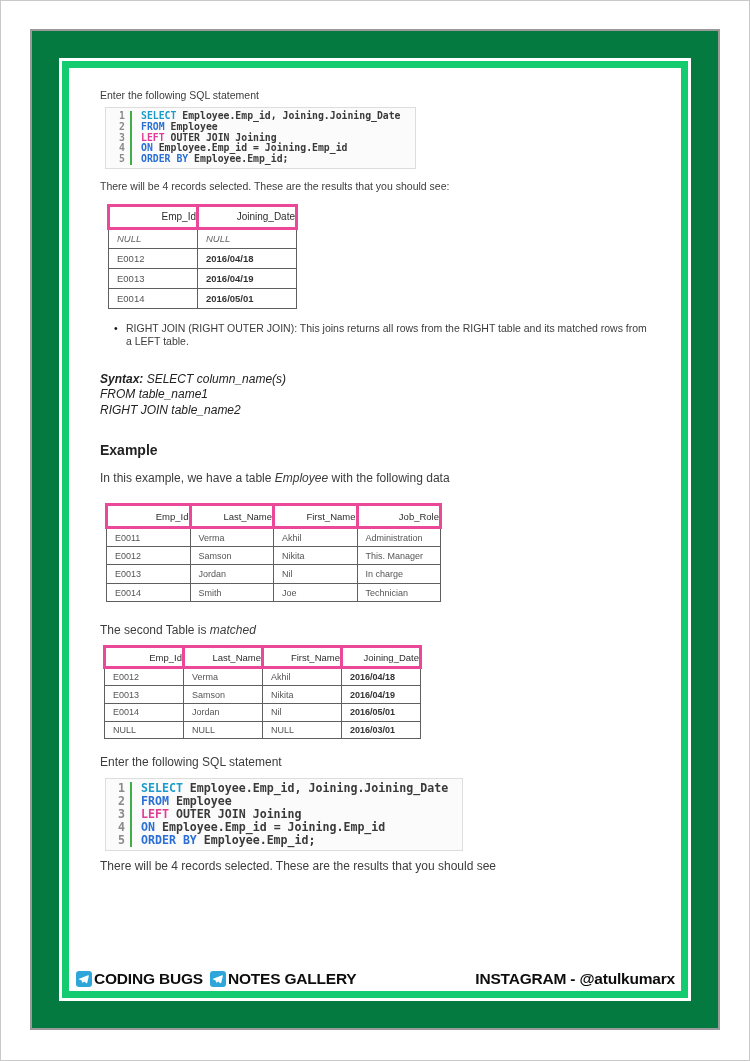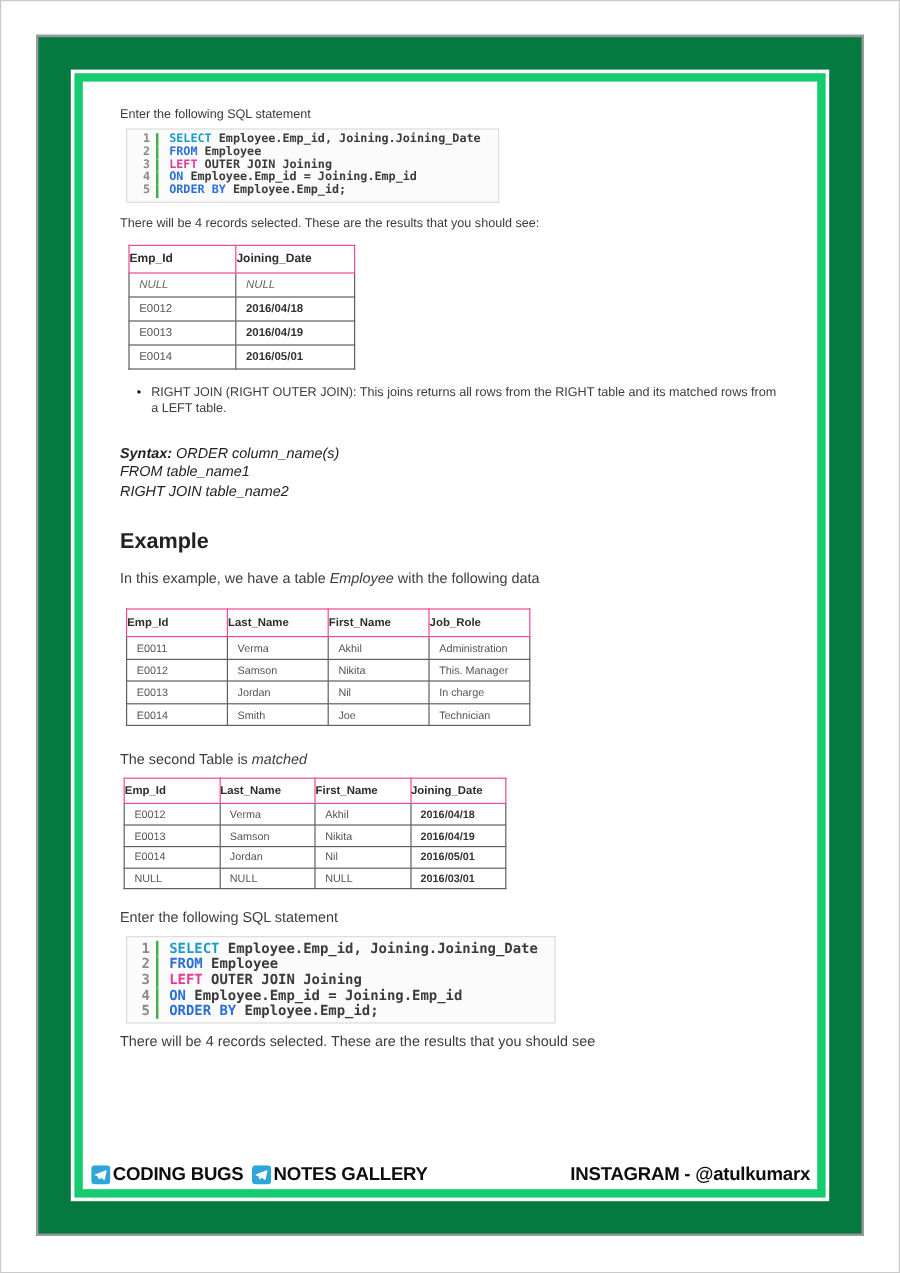--- a/index.html
+++ b/index.html
@@ -17,21 +17,21 @@
   .frame-band { background:#15cb6f; width:100%; height:100%; padding:7px; }
   .page {
     background:#ffffff; width:100%; height:100%;
     display:flex; flex-direction:column; overflow:hidden;
   }
   .content { padding:21px 28px 0 31px; }
 
   
   .p-small { font-size:10.5px; color:#3c3c3c; line-height:12px; }
   .p-large { font-size:12px;  color:#3c3c3c; line-height:14px; }
-  .heading-bold { font-size:18px; font-weight:bold; color:#222; }
+  .heading-bold { font-size:14px; font-weight:bold; color:#222; }
   .rt-b { font-weight:normal;margin-top:32px; }
   .rt-i { font-style:italic; }
   .rt-bi { font-weight:bold; font-style:italic; }
 
   .bullet-list { list-style:none; margin:13px 0 0 14px; }
   .bullet-list li { font-size:10.5px; color:#3c3c3c; line-height:13px; padding-left:12px; position:relative; }
   .bullet-list li::before { content:"•"; position:absolute; left:0; top:0; color:#111; }
 
   .syntax-block { margin-top:24px; font-size:12px; color:#222; line-height:15.5px; font-style:italic; }
 
@@ -49,21 +49,21 @@
     border-right:2px solid #3fae49; padding-right:5px; margin-right:9px; flex:none;
   }
   .tok { color:#3a3a3a; }
   .kw-teal { color:#199ccb; }
   .kw-blue { color:#2a6fd6;text-align:right; }
   .kw-pink { color:#e23a97; }
   .plain   { color:#3a3a3a; }
 
   
   table.tbl { border-collapse:collapse; table-layout:fixed; color:#555; }
-  table.tbl th { border:1px solid #ec4899; font-weight:bold; color:#2d2d2d; text-align:left; }
+  table.tbl th { border:3px solid #ec4899; font-weight:normal; color:#2d2d2d; text-align:right; }
   table.tbl td { border:1px solid #5f5f5f; text-align:left; padding-left:8px;margin-left:39px; }
   td.null-cell { font-style:italic; color:#666; }
   td.date-cell { font-weight:700; color:#333; }
 
   .tbl-results { width:188px; margin:12px 0 0 7px; font-size:9.5px; }
   .tbl-results th { height:23px; font-size:10px; }
   .tbl-results td { height:20px; }
   .tbl-results col:nth-child(1){ width:89px; } .tbl-results col:nth-child(2){ width:99px; }
 
   .tbl-employee { width:337px; margin:18px 0 0 5px; font-size:9px; }
@@ -133,21 +133,21 @@
                     <td class="date-cell">2016/05/01</td>
                   </tr>
                 </tbody>
               </table>
 
             <ul class="bullet-list">
               <li><span class="rt-b">RIGHT JOIN (RIGHT OUTER JOIN):</span><span class="rt-r"> This joins returns all rows from the RIGHT table and its matched rows from a LEFT table.</span></li>
             </ul>
 
             <div class="syntax-block">
-              <div><span class="rt-bi">Syntax: </span><span class="rt-i">ORDER column_name(s)</span></div>
+              <div><span class="rt-bi">Syntax: </span><span class="rt-i">SELECT column_name(s)</span></div>
               <div><span class="rt-i">FROM table_name1</span></div>
               <div><span class="rt-i">RIGHT JOIN table_name2</span></div>
             </div>
 
             <p class="heading-bold mt-section">Example</p>
 
             <p class="p-large" style="margin-top:13px;"><span class="rt-r">In this example, we have a table </span><span class="rt-i">Employee</span><span class="rt-r"> with the following data</span></p>
 
             <table class="tbl tbl-employee">
                 <thead>

